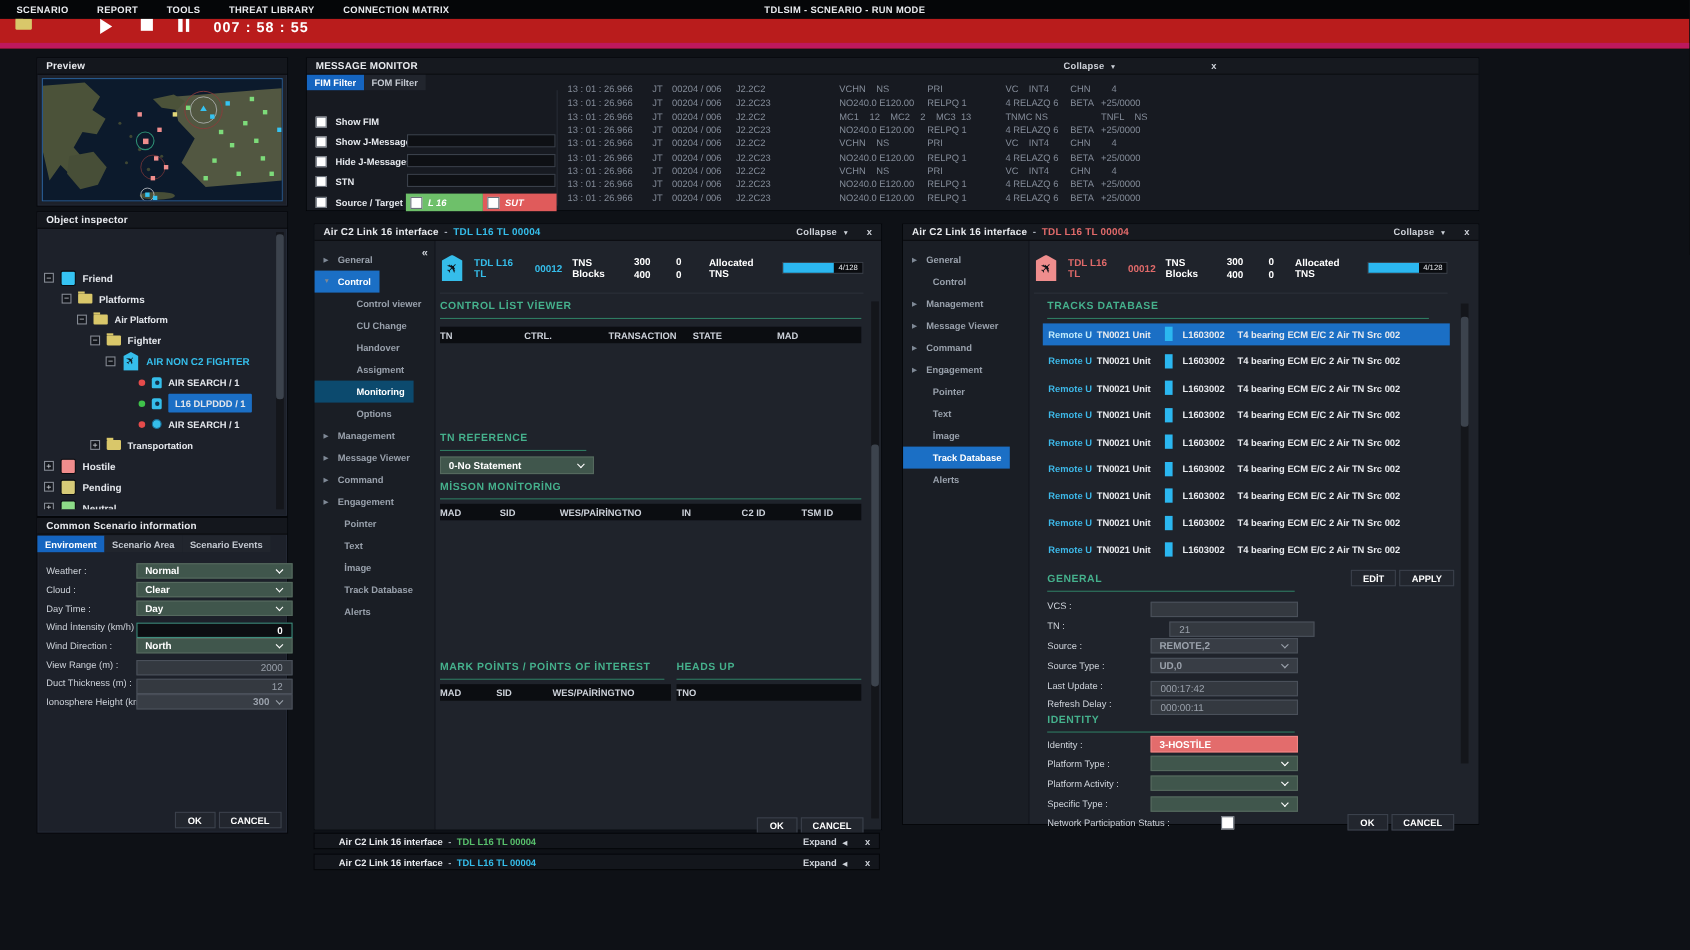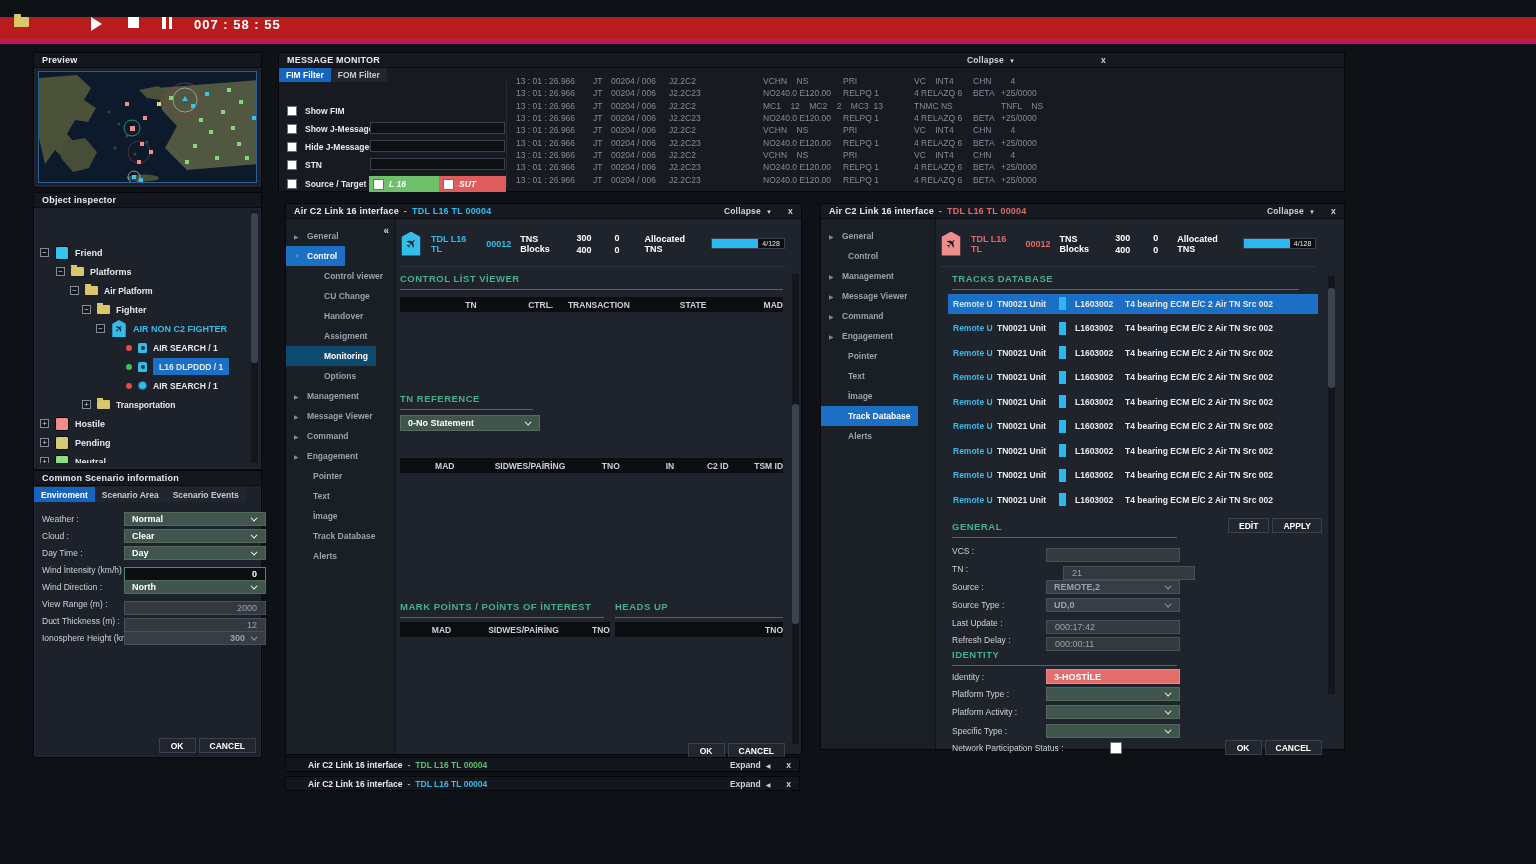--- a/index.html
+++ b/index.html
@@ -135,21 +135,21 @@
   .ib-tdl { font-size:9px; font-weight:bold; }
   .ib-lab { font-size:9px; font-weight:bold; color:#fff; }
   .ib-col { display:flex; flex-direction:column; line-height:12px; font-size:9px; font-weight:bold;
             color:#fff; text-align:right; }
   .pbar { width:78px; height:11px; background:#0a0c10; border:1px solid #3a404a; display:flex; }
   .pfill { width:46px; background:#2bb7f0; }
   .plab { flex:1; font-size:7px; color:#e8eaee; display:flex; align-items:center; justify-content:center; }
   .sect { position:absolute; font-size:9.5px; font-weight:bold; color:#45b08c; letter-spacing:.5px;
           border-bottom:1px solid #2e7a61; padding-bottom:5px; }
   .thead { position:absolute; display:flex; background:#0b0d11; height:15px; align-items:center; }
-  .thead span { flex:1; text-align:right; font-size:8.5px; font-weight:bold; color:#ccd1d9; }
+  .thead span { flex:1; text-align:left; font-size:8.5px; font-weight:bold; color:#ccd1d9; }
   .trk-row { display:flex; align-items:center; height:19.5px; margin-bottom:5px; padding-left:5px;
              font-size:8.5px; font-weight:bold; color:#e8eaee; white-space:nowrap; }
   .trk-row.selected { background:#1b6fc5; }
   .trk-row .t-src { width:44px; color:#3db8e8; }
   .trk-row.selected .t-src { color:#bfe9fb; }
   .t-tn { width:62px; } .t-id { width:50px; } .t-desc { width:98px; margin-right:6px; } .t-tnsrc { width:50px; }
   .t-swatch { width:7px; height:13px; background:#2bb7f0; margin-right:9px; flex:none; }
   .grow { position:absolute; left:4px; right:16px; height:14px; display:flex; align-items:center; }
   .grow .flabel { font-size:8.5px; }
   .grow .fctl { left:94px; width:134px; }
@@ -164,20 +164,28 @@
           font-size:8.5px; font-weight:bold; color:#e8eaee; }
   .cbar .hbtn { font-size:8.5px; font-weight:bold; color:#cfd3da; margin-left:16px; }
   .cbar .spacer { margin-left:auto; }
   .tri-l { font-size:6px; color:#cfd3da; margin-left:5px; }
 </style>
 </head>
 <body>
 
 <div class="page">
 
+  <div class="menubar">
+    <span class="mi">SCENARIO</span>
+    <span class="mi">REPORT</span>
+    <span class="mi">TOOLS</span>
+    <span class="mi">THREAT LIBRARY</span>
+    <span class="mi">CONNECTION MATRIX</span>
+    <span class="menu-title">TDLSIM - SCNEARIO - RUN MODE</span>
+  </div>
 
   <div class="toolbar">
     <span class="folder-ic"></span>
     <span class="play-ic"></span>
     <span class="stop-ic"></span>
     <span class="pause-ic">
         <i></i>
         <i></i>
       </span>
     <span class="timer">007 : 58 : 55</span>
@@ -594,20 +602,21 @@
             <span>CTRL.</span>
             <span>TRANSACTION</span>
             <span>STATE</span>
             <span>MAD</span>
         </div>
         <div class="sect" style="left:4px;top:174px;width:133px">TN REFERENCE</div>
         <div class="gsel" style="position:absolute;left:4px;top:196px;width:140px;height:16px">
           <span>0-No Statement</span>
             <span class="chev"></span>
         </div>
+        <div class="sect" style="left:4px;top:218px;width:383px">MİSSON MONİTORİNG</div>
         <div class="thead" style="left:4px;top:239px;width:383px">
           <span>MAD</span>
             <span>SID</span>
             <span>WES/PAİRİNG</span>
             <span>TNO</span>
             <span>IN</span>
             <span>C2 ID</span>
             <span>TSM ID</span>
         </div>
         <div class="sect" style="left:4px;top:382px;width:204px">MARK POİNTS / POİNTS OF İNTEREST</div>

